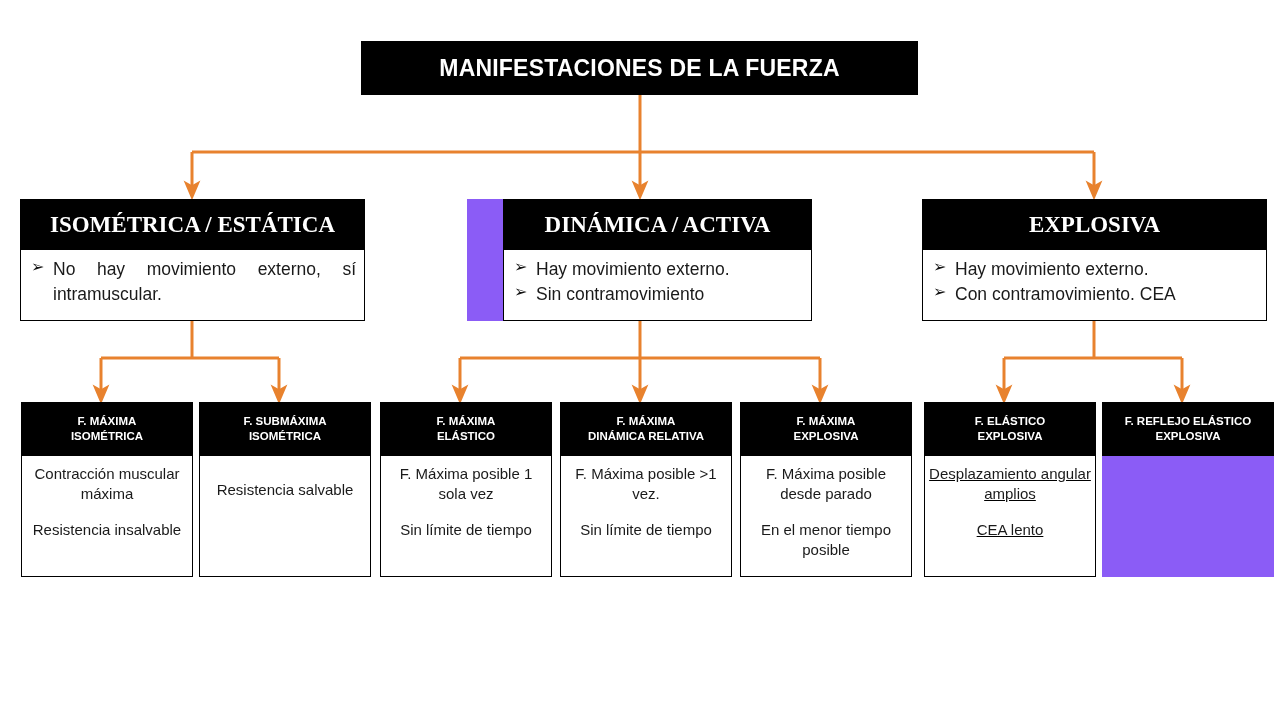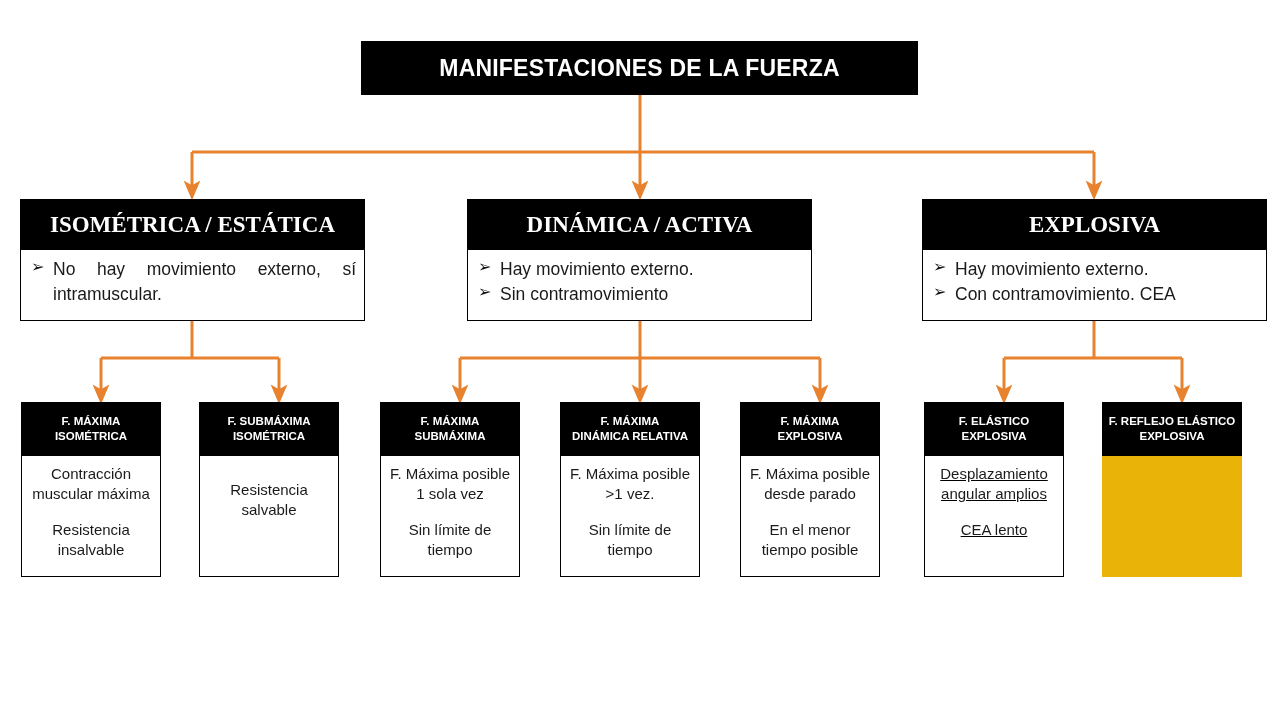--- a/index.html
+++ b/index.html
@@ -17,21 +17,21 @@
   #canvas {
     position: relative;
     width: 1280px;
     height: 720px;
   }
 
   
   .node {
     position: absolute;
     box-sizing: border-box;
-    background: #eab308;
+    background: #8b5cf6;
   }
   .node-header {
     background: #000000;
     color: #ffffff;
     font-weight: bold;
     text-align: center;
     display: flex;
     align-items: center;
     justify-content: center;
     box-sizing: border-box;
@@ -66,21 +66,21 @@
   .lvl2 .node-header {
     height: 51px;
     font-size: 23px;
     font-family: Liberation Serif, serif;
   }
   .lvl2 .node-body {
     height: 71px;
     padding: 7px 8px 0 8px;
   }
   .lvl2-a { left: 20px;  top: 199px; }
-  .lvl2-b { left: 467px; top: 199px; }
+  .lvl2-b { left: 467px; top: 199px; padding-left: 36px; }
   .lvl2-c { left: 922px; top: 199px; }
 
   .bullet-list {
     list-style: none;
     margin: 0;
     padding: 0;
     font-size: 17.5px;
     line-height: 1.42;
   }
   .bullet-list li {
@@ -92,21 +92,21 @@
     left: 2px;
     top: -1px;
     font-size: 16px;
     color: #111;
   }
   .justify-item { text-align: justify; }
   .justify-item > .txt { display: block; }
 
   
   .lvl3 {
-    width: 140px;
+    width: 172px;
     height: 175px;
   }
   .lvl3 .node-header {
     height: 54px;
     font-size: 11.5px;
     line-height: 1.3;
     padding: 0 2px;
   }
   .lvl3 .node-body {
     height: 121px;
@@ -247,21 +247,21 @@
     <div class="node-body">
       <div class="gap"></div>
       <p class="para">Resistencia salvable</p>
     </div>
   </div>
 
   <div class="node lvl3 l3-2">
     <div class="node-header">
       <div>
         <div>F. MÁXIMA</div>
-        <div>SUBMÁXIMA</div>
+        <div>ELÁSTICO</div>
       </div>
     </div>
     <div class="node-body">
       <p class="para">F. Máxima posible 1 sola vez</p>
       <div class="gap"></div>
       <p class="para">Sin límite de tiempo</p>
     </div>
   </div>
 
   <div class="node lvl3 l3-3">

